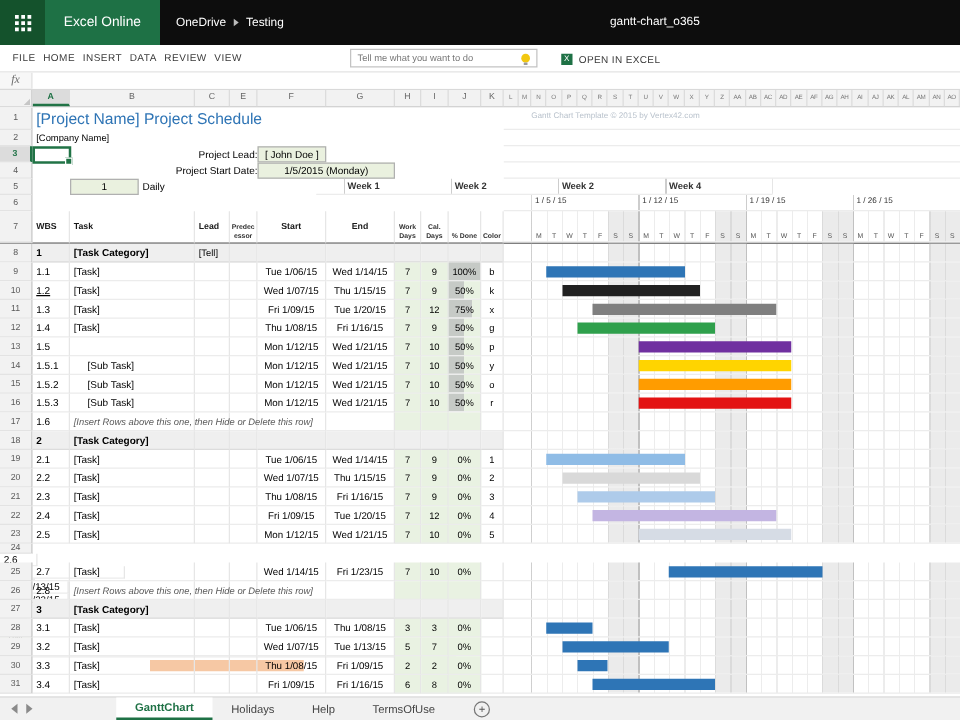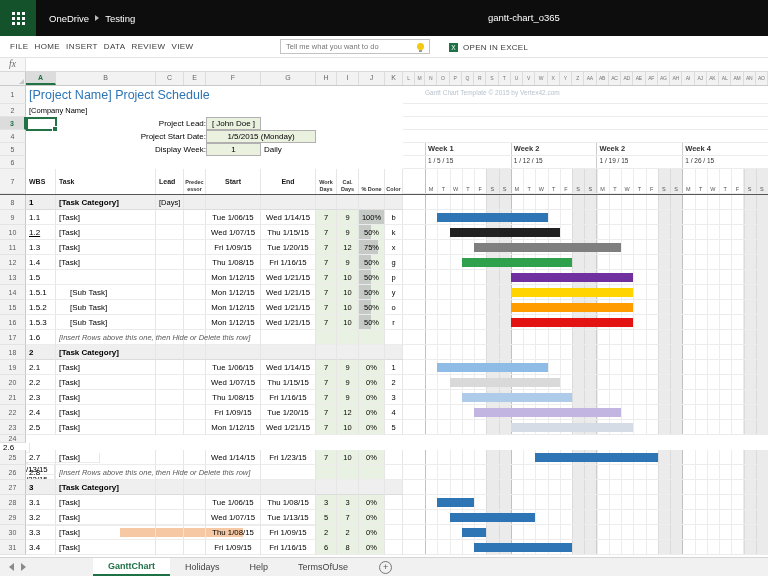--- a/index.html
+++ b/index.html
@@ -105,20 +105,23 @@
           <i></i>
           <i></i>
           <i></i>
           <i></i>
           <i></i>
           <i></i>
           <i></i>
           <i></i>
           <i></i>
         </span>
+    </div>
+    <div id="brand">
+      <span>Excel Online</span>
     </div>
     <nav id="breadcrumb">
       <span>OneDrive</span>
       <span class="crumb-sep"></span>
       <span>Testing</span>
     </nav>
     <div id="doctitle">gantt-chart_o365</div>
   </header>
 
   <div id="ribbon">
@@ -225,21 +228,20 @@
         <div class="cell rt" style="width: 150px;">Project Start Date:</div>
         <div class="cell input" style="width: 110px;">1/5/2015 (Monday)</div>
         <div class="cell " style="width: 87px;"></div>
         <div class="chart bb" style="width: 365px;">
           <div class="area"></div>
         </div>
       </div>
       <div class="row" style="height: 13px;">
         <div class="gut">5</div>
         <div class="cell " style="width: 30px;"></div>
-        <div class="cell rt" style="width: 150px;">Display Week:</div>
         <div class="cell input" style="width: 55px;">1</div>
         <div class="cell pl" style="width: 55px;">Daily</div>
         <div class="cell " style="width: 87px;"></div>
         <div class="chart bb" style="width: 365px;">
           <div class="area wk">
             <span class="wklabel" style="left: 3px;">Week 1</span>
             <span class="wklabel" style="left: 88.75px; text-align: right;">Week 2</span>
             <span class="wklabel" style="left: 174.5px;">Week 2</span>
             <span class="wklabel" style="left: 260.25px;">Week 4</span>
           </div>
@@ -302,21 +304,21 @@
               <span class="dl">S</span>
             </div>
           </div>
         </div>
       </div>
       <div class="row" style="height: 15px;">
         <div class="gut">8</div>
         <div class="cell catbg gl pl bold" style="width: 30px;">1</div>
         <div class="cell catbg gl pl bold" style="width: 100px;">[Task Category]</div>
         <div class="cell catbg gl pl ovf" style="width: 28px;">
-          <span style="font-size: 7.5px;">[Days]</span>
+          <span style="font-size: 7.5px;">[Tell]</span>
         </div>
         <div class="cell catbg gl" style="width: 22px;"></div>
         <div class="cell catbg gl" style="width: 55px;"></div>
         <div class="cell catbg gl" style="width: 55px;"></div>
         <div class="cell catbg gl" style="width: 21px;"></div>
         <div class="cell catbg gl" style="width: 22px;"></div>
         <div class="cell catbg gl" style="width: 26px;"></div>
         <div class="cell catbg gl" style="width: 18px;"></div>
         <div class="chart bb" style="width: 365px;">
           <div class="area full"></div>

